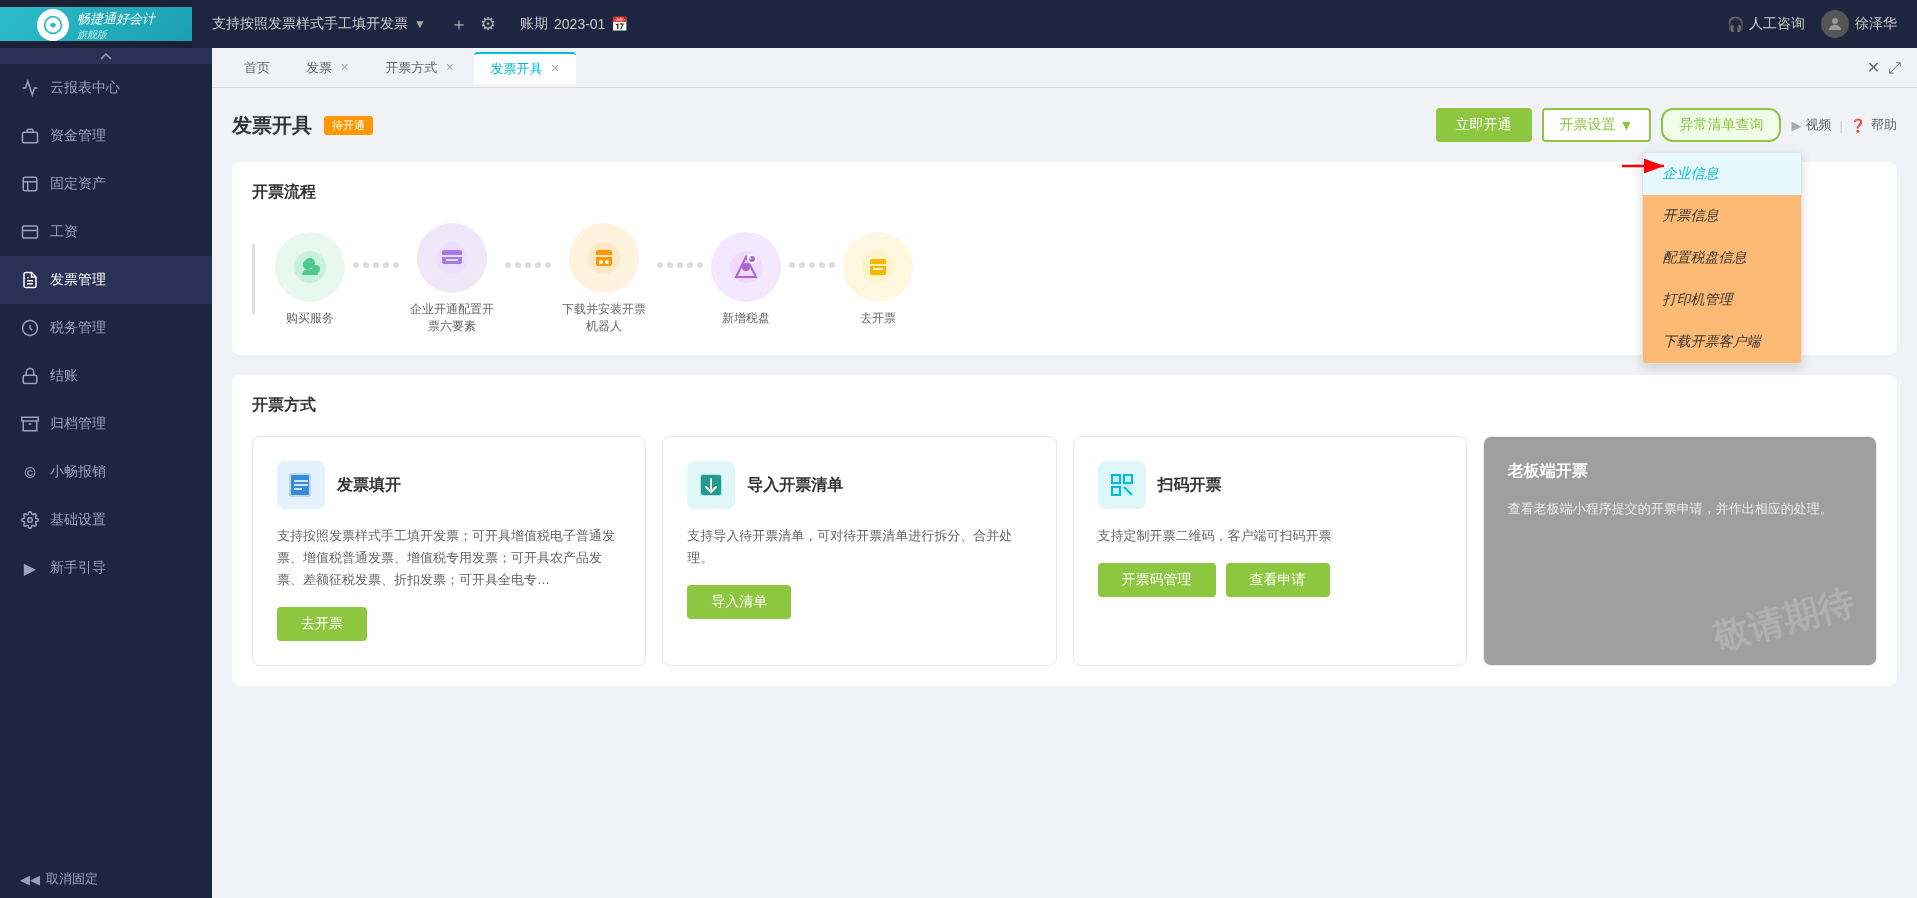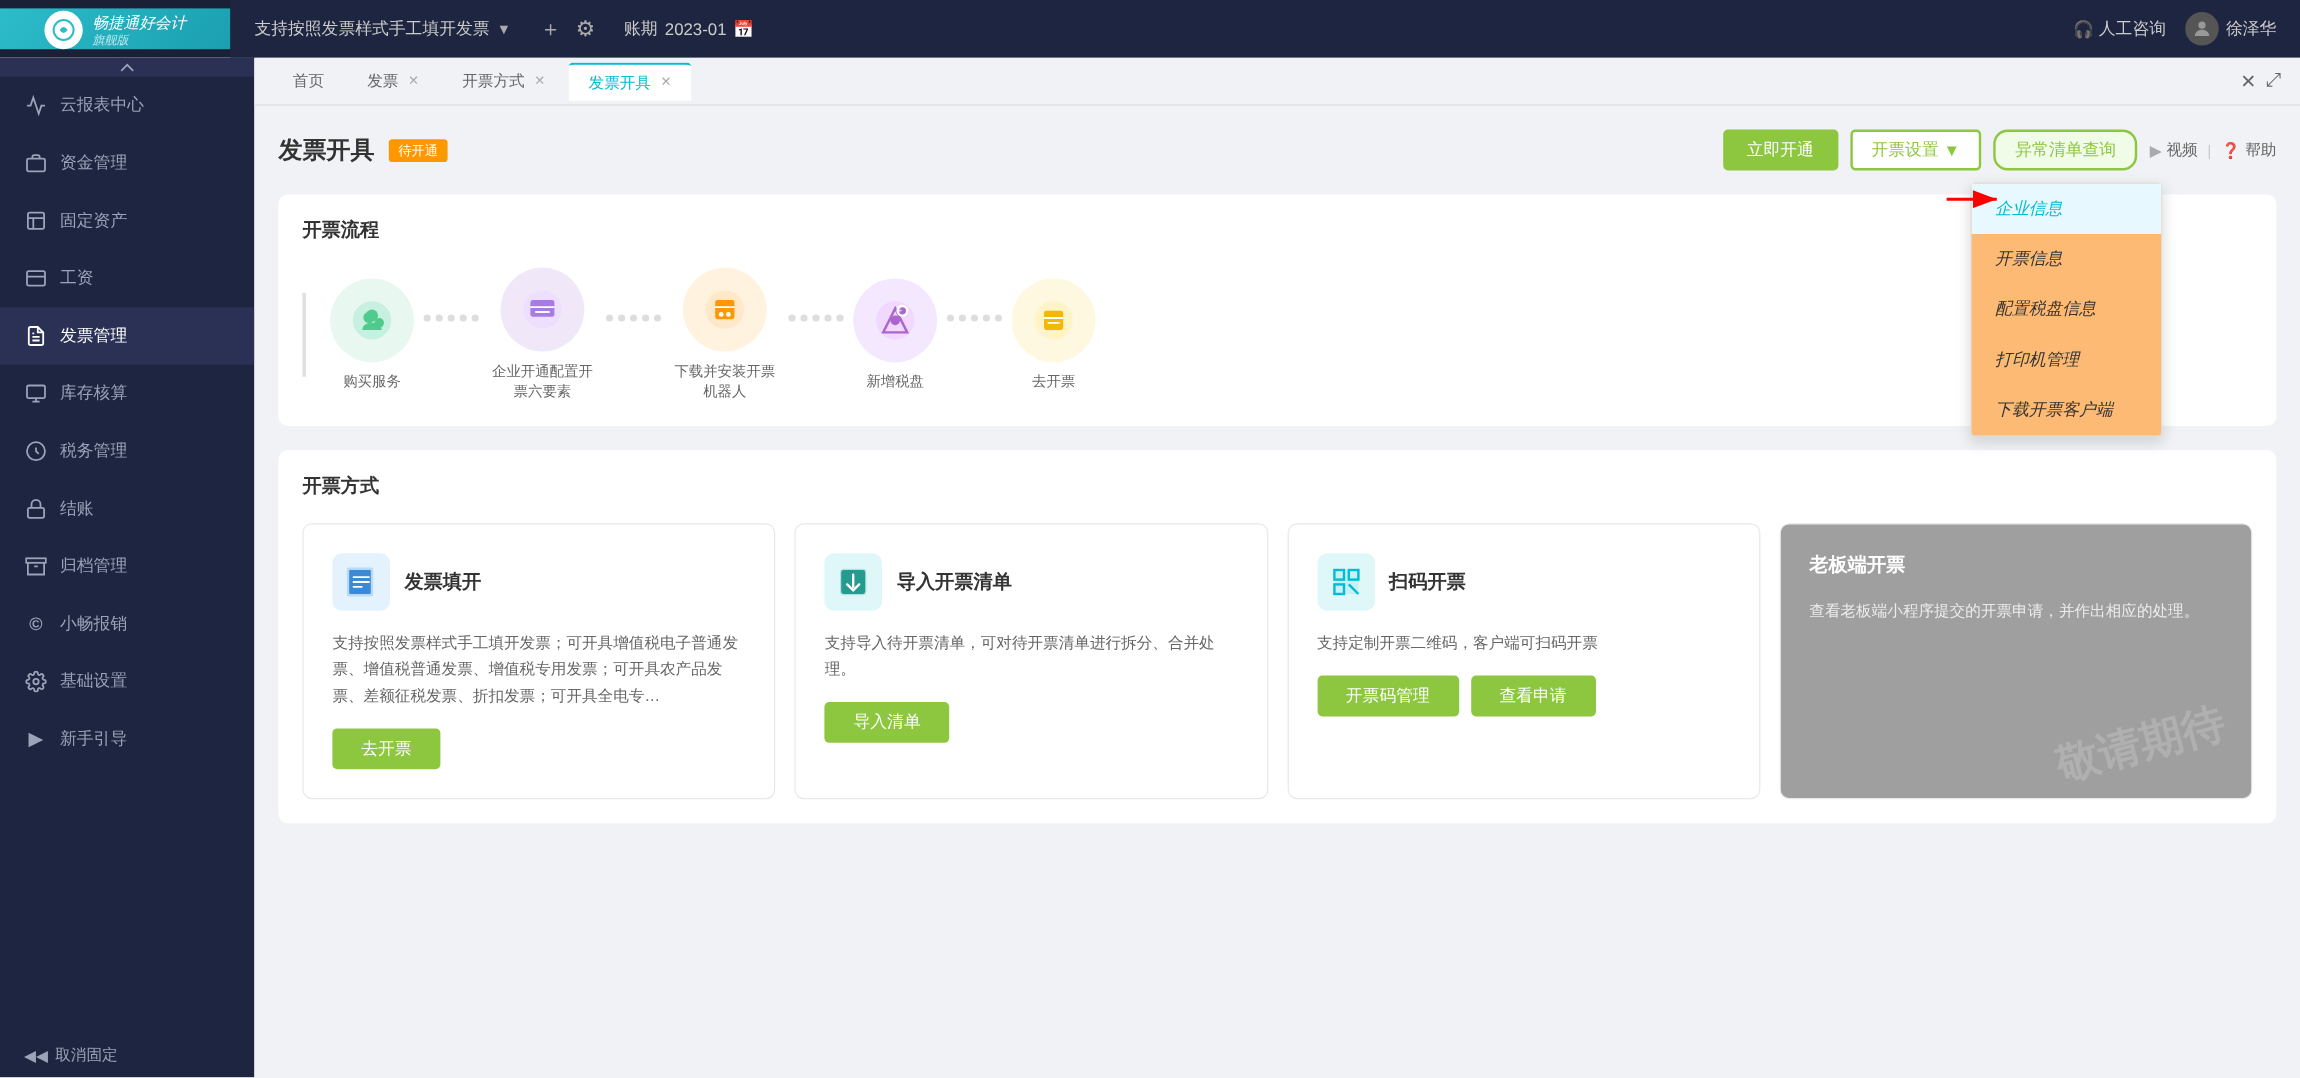--- a/index.html
+++ b/index.html
@@ -195,29 +195,20 @@
             <path d="M14 2H6a2 2 0 00-2 2v16a2 2 0 002 2h12a2 2 0 002-2V8z"></path>
             <polyline points="14 2 14 8 20 8"></polyline>
             <line x1="16" y1="13" x2="8" y2="13"></line>
             <line x1="16" y1="17" x2="8" y2="17"></line>
             <polyline points="10 9 9 9 8 9"></polyline>
           </svg>
       </span>
       <span class="si-label" style="color:white;">发票管理</span>
     </div>
 
-    <div class="sidebar-item">
-      <span class="si-icon">
-        <svg width="18" height="18" viewBox="0 0 24 24" fill="none" stroke="#9aa3b8" stroke-width="2">
-            <rect x="2" y="3" width="20" height="14" rx="2"></rect>
-            <path d="M8 21h8M12 17v4"></path>
-          </svg>
-      </span>
-      <span class="si-label">库存核算</span>
-    </div>
 
     <div class="sidebar-item">
       <span class="si-icon">
         <svg width="18" height="18" viewBox="0 0 24 24" fill="none" stroke="#9aa3b8" stroke-width="2">
             <circle cx="12" cy="12" r="10"></circle>
             <path d="M12 8v4l3 3"></path>
           </svg>
       </span>
       <span class="si-label">税务管理</span>
     </div>

